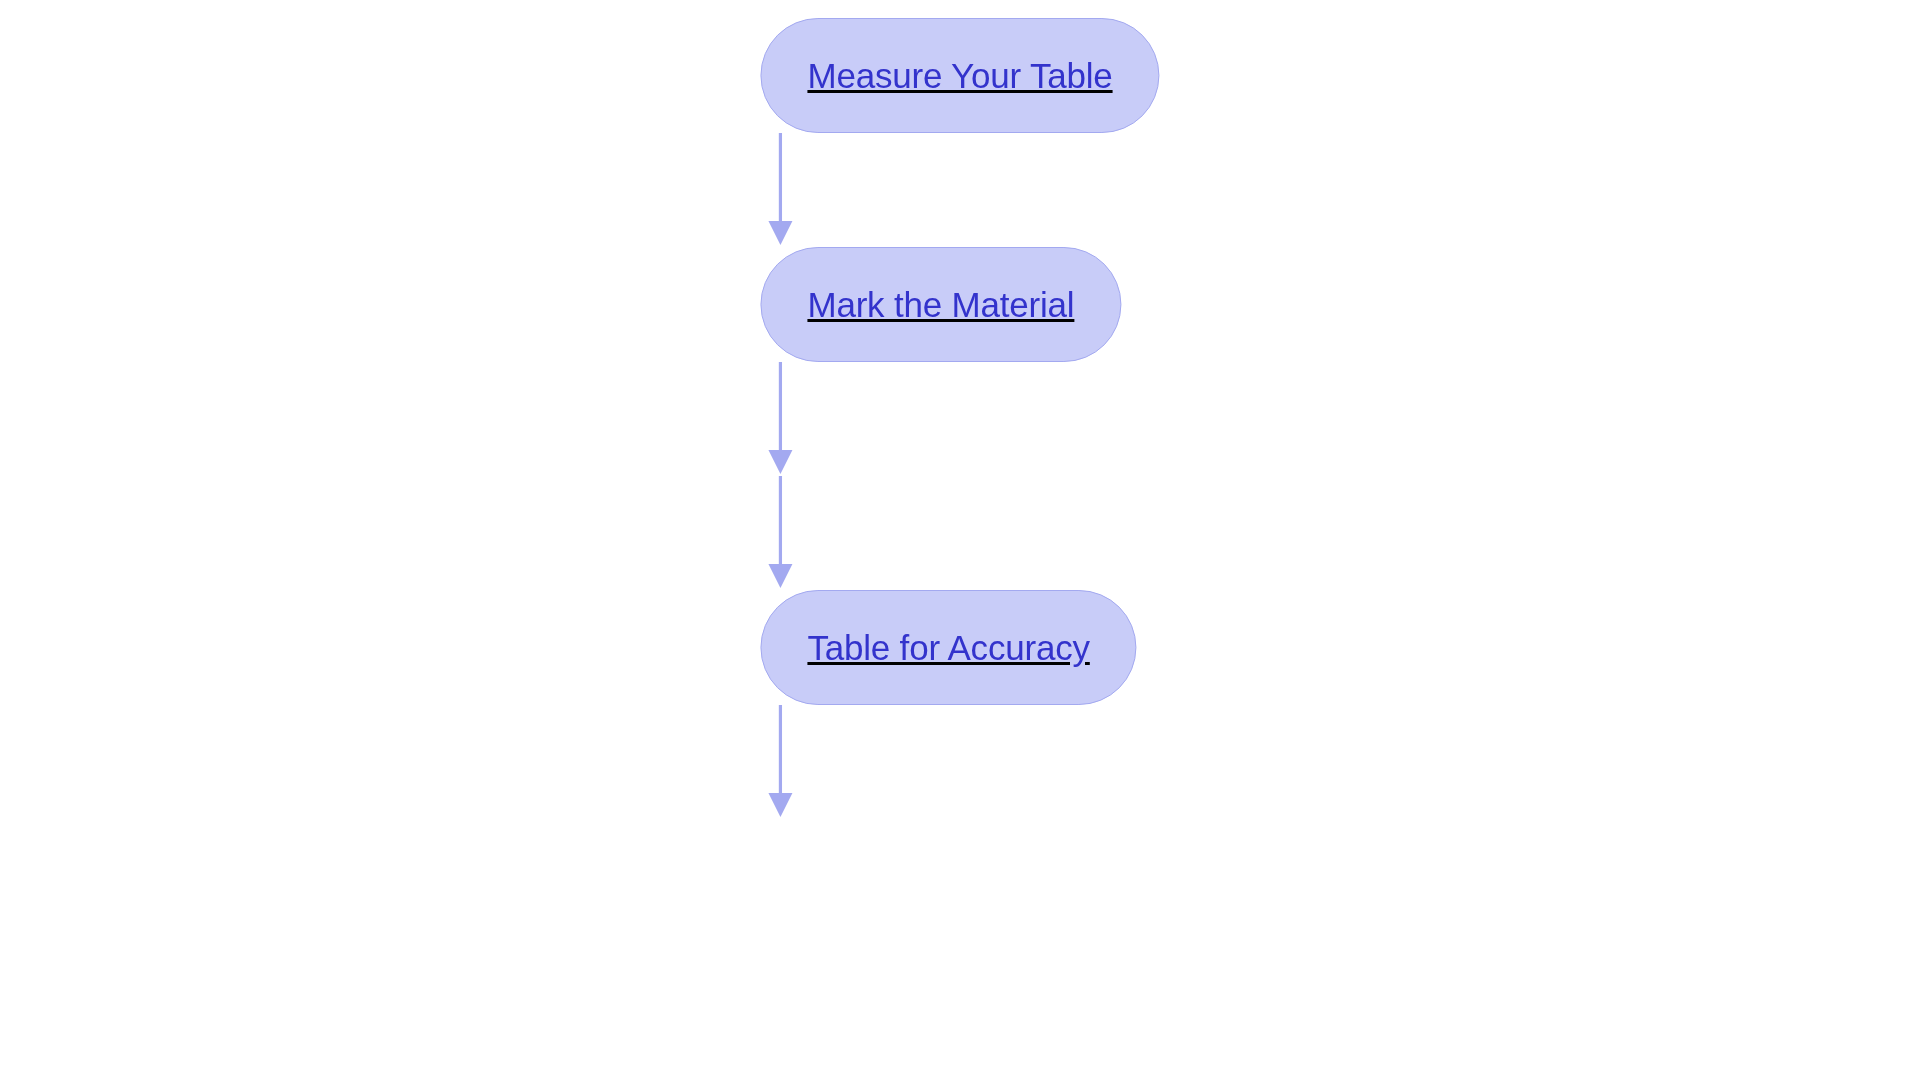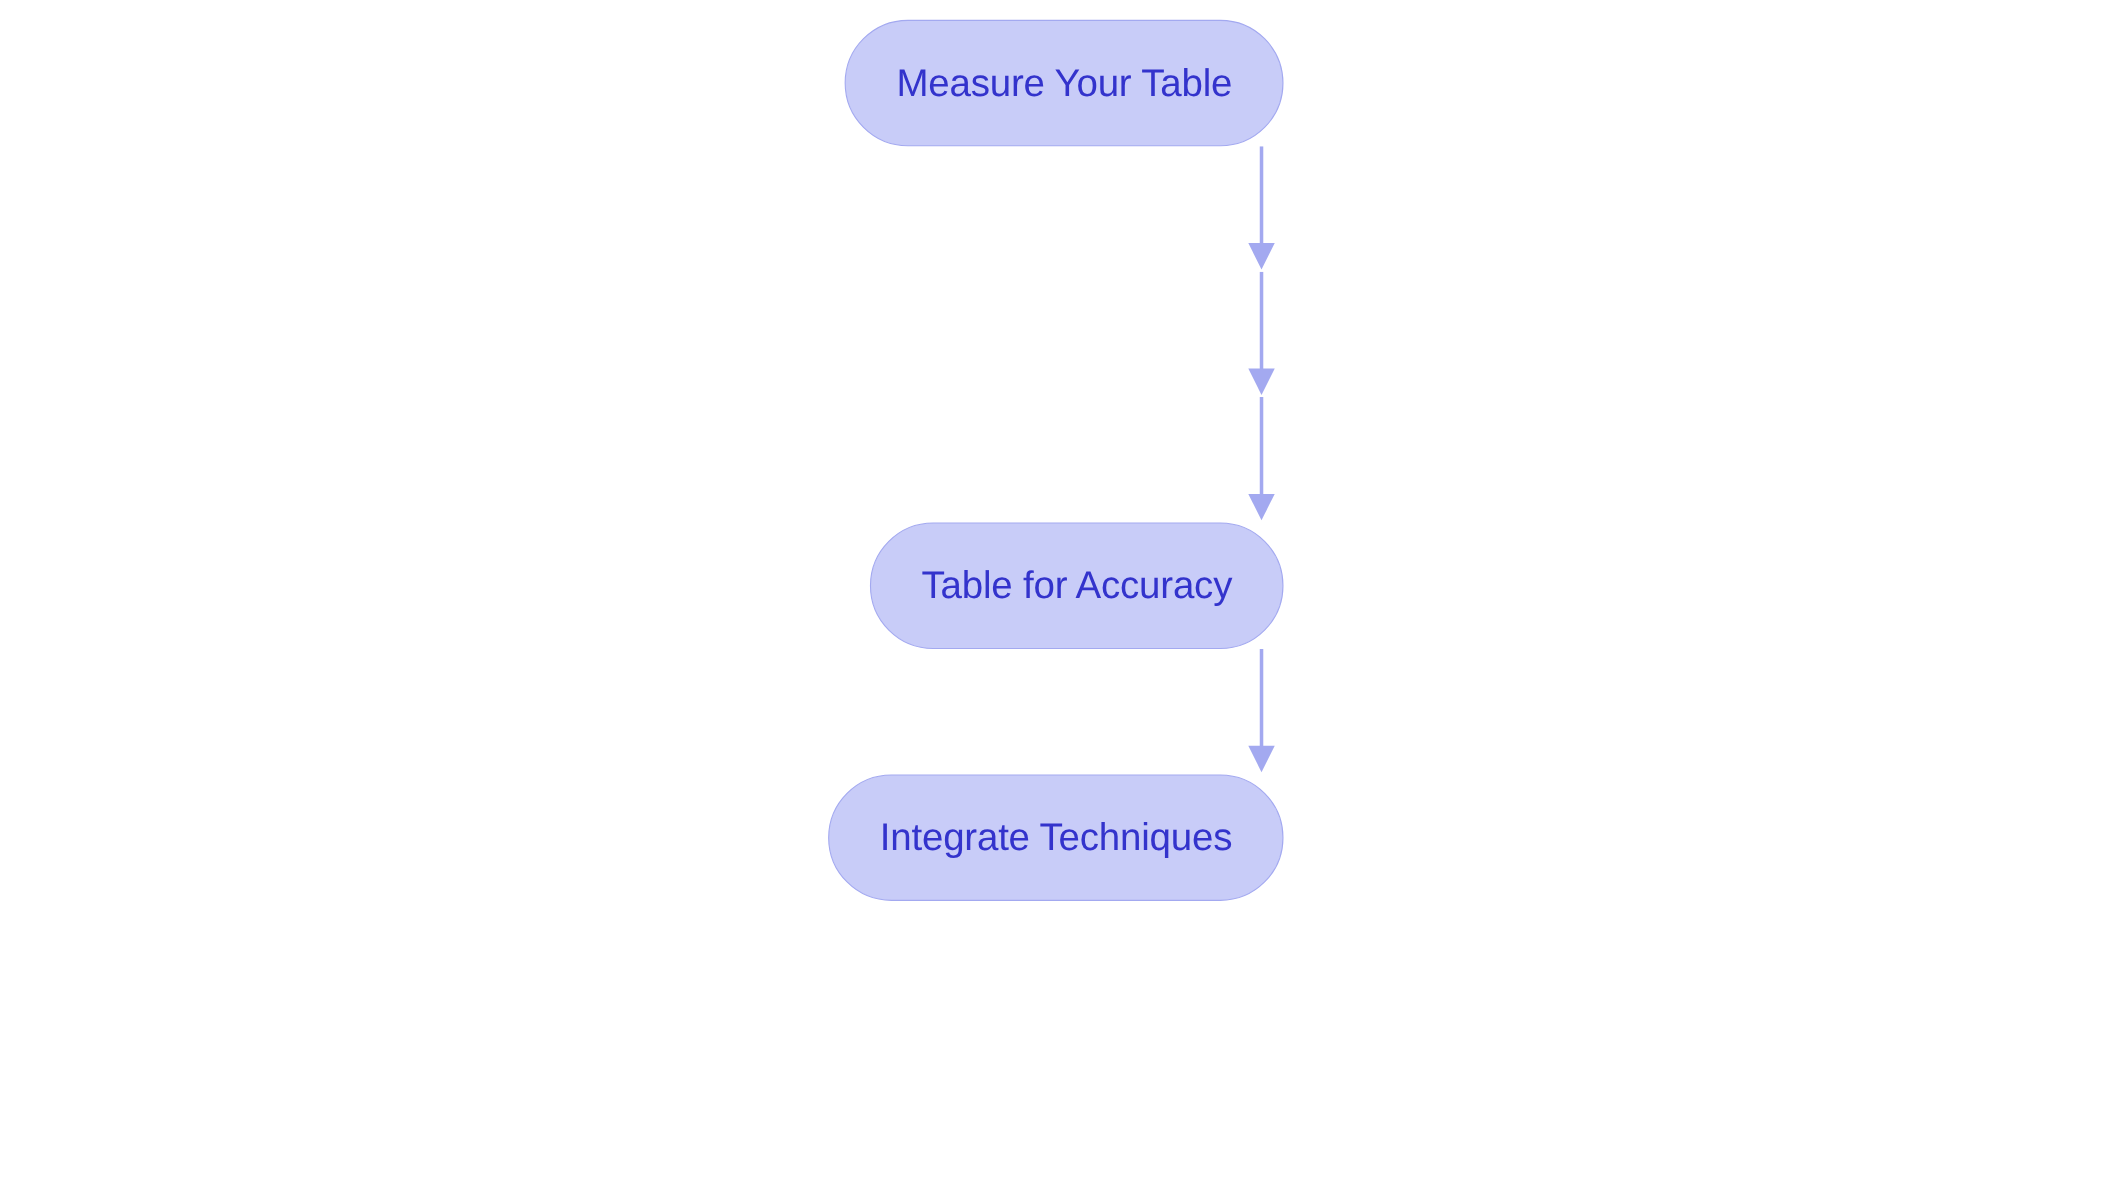--- a/index.html
+++ b/index.html
@@ -22,21 +22,22 @@
     background: #ffffff;
   }
 
   .flow-column {
     position: absolute;
     left: 50%;
     top: 18px;
     transform: translateX(-50%);
     display: flex;
     flex-direction: column;
-    align-items: flex-end;
+    align-items: flex-start;
+    text-decoration: underline;
   }
 
   .node {
     box-sizing: border-box;
     display: flex;
     align-items: center;
     justify-content: center;
     height: 115px;
     border-radius: 9999px;
     background: #c8ccf8;
@@ -78,20 +79,23 @@
 
     <div class="node">
       <span class="node-label">Measure Your Table</span>
     </div>
 
     <svg class="connector" viewBox="0 0 40 114">
       <line class="connector-line" x1="20" y1="0" x2="20" y2="92"></line>
       <polygon class="connector-head" points="20,112 8,88 32,88"></polygon>
     </svg>
 
+    <div class="node">
+      <span class="node-label">Mark the Material</span>
+    </div>
 
     <svg class="connector" viewBox="0 0 40 114">
       <line class="connector-line" x1="20" y1="0" x2="20" y2="92"></line>
       <polygon class="connector-head" points="20,112 8,88 32,88"></polygon>
     </svg>
 
 
     <svg class="connector" viewBox="0 0 40 114">
       <line class="connector-line" x1="20" y1="0" x2="20" y2="92"></line>
       <polygon class="connector-head" points="20,112 8,88 32,88"></polygon>
@@ -99,18 +103,15 @@
 
     <div class="node">
       <span class="node-label">Table for Accuracy</span>
     </div>
 
     <svg class="connector" viewBox="0 0 40 114">
       <line class="connector-line" x1="20" y1="0" x2="20" y2="92"></line>
       <polygon class="connector-head" points="20,112 8,88 32,88"></polygon>
     </svg>
 
-    <div class="node">
-      <span class="node-label">Integrate Techniques</span>
-    </div>
 
   </div>
 </div>
 
 </body></html>

